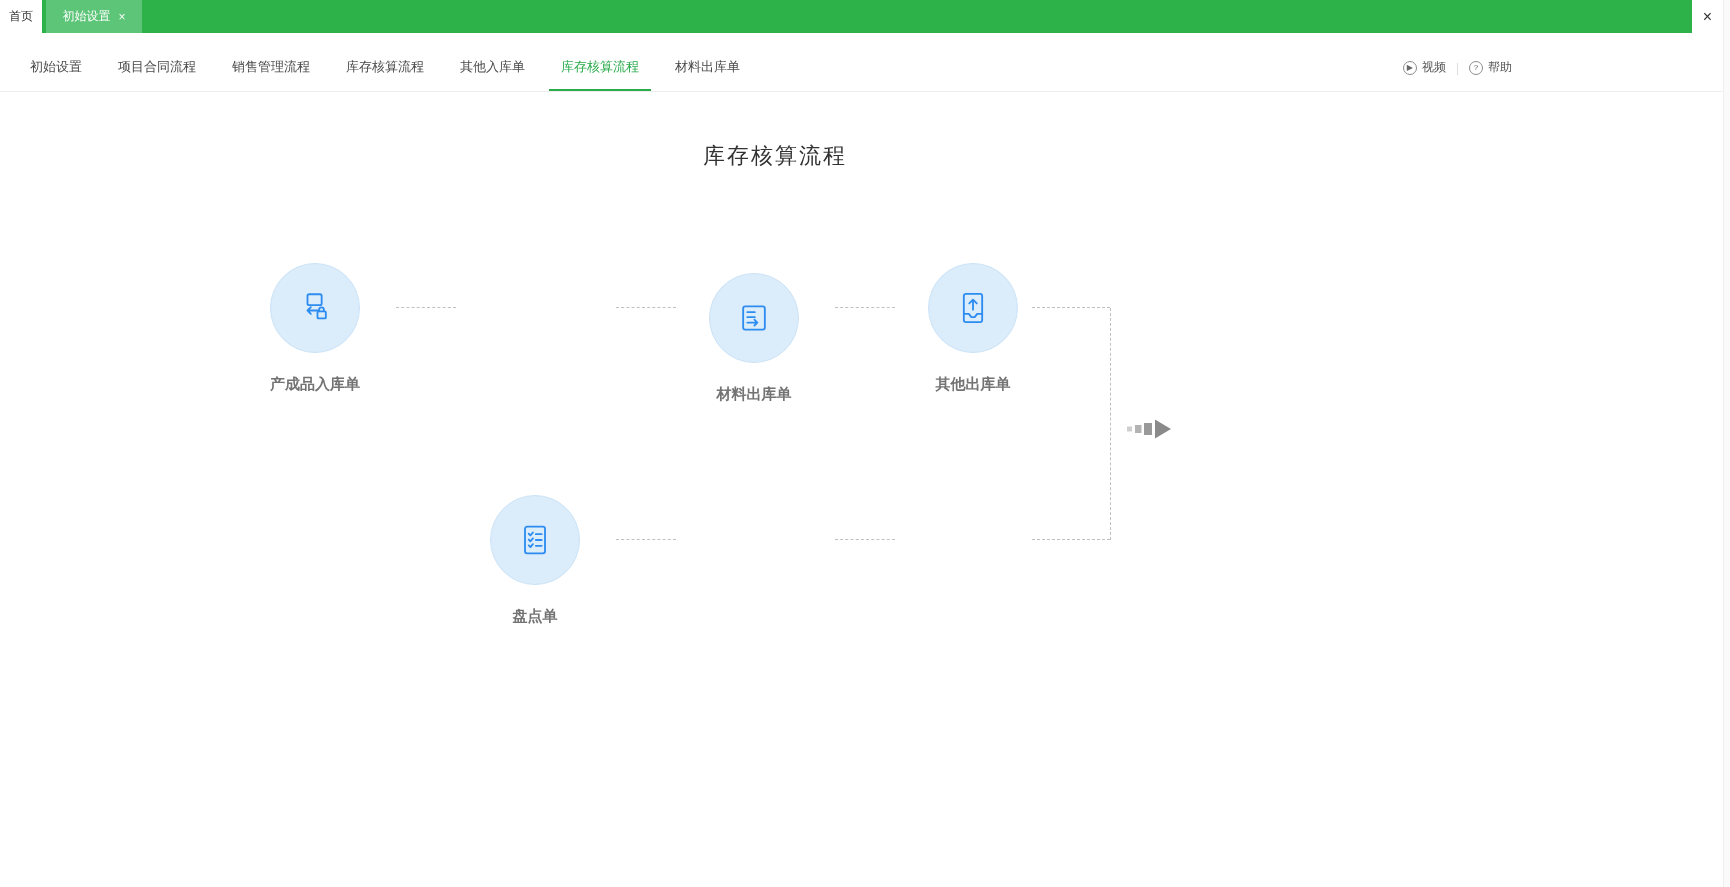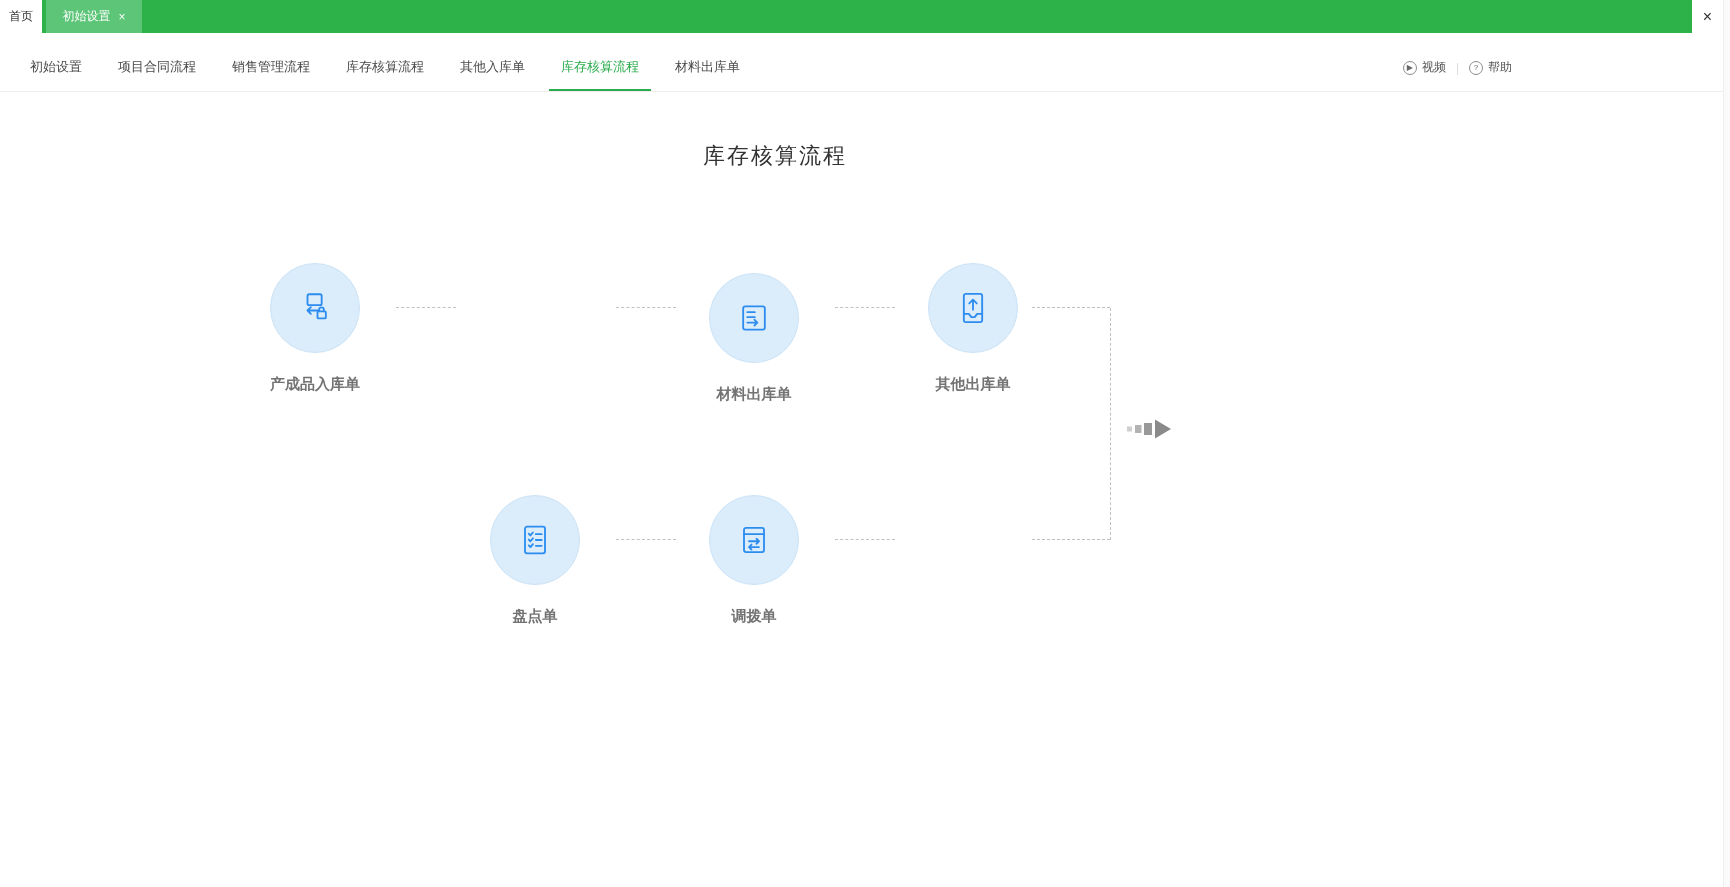--- a/index.html
+++ b/index.html
@@ -173,31 +173,20 @@
     <div class="node-circle blue">
       <svg class="ic" width="40" height="40" viewBox="0 0 48 48" fill="none" stroke="currentColor" stroke-width="2.2" stroke-linecap="round" stroke-linejoin="round">
         <rect x="13" y="7" width="22" height="34" rx="2.5"></rect>
         <path d="M24 26V14m-4.5 4.5L24 14l4.5 4.5"></path>
         <path d="M13 31h6l3 4h4l3-4h6"></path>
       </svg>
     </div>
     <div class="node-label">其他出库单</div>
   </div>
 
-  <div class="node" style="left:674px;top:495px">
-    <div class="node-circle blue">
-      <svg class="ic" width="40" height="40" viewBox="0 0 48 48" fill="none" stroke="currentColor" stroke-width="2.2" stroke-linecap="round" stroke-linejoin="round">
-        <rect x="12" y="9.5" width="24" height="29" rx="2.5"></rect>
-        <path d="M12 17h24"></path>
-        <path d="M18 25.5h12m-3-3l3 3-3 3"></path>
-        <path d="M30 32.5H18m3 3l-3-3 3-3"></path>
-      </svg>
-    </div>
-    <div class="node-label">调拨单</div>
-  </div>
 
 
 
   <div class="dash-h" style="left:396px;top:307px;width:60px"></div>
   <div class="dash-h" style="left:616px;top:307px;width:60px"></div>
   <div class="dash-h" style="left:835px;top:307px;width:60px"></div>
   <div class="dash-h" style="left:616px;top:539px;width:60px"></div>
   <div class="dash-h" style="left:835px;top:539px;width:60px"></div>
   <div class="dash-h" style="left:1032px;top:307px;width:78px"></div>
   <div class="dash-h" style="left:1032px;top:539px;width:78px"></div>

